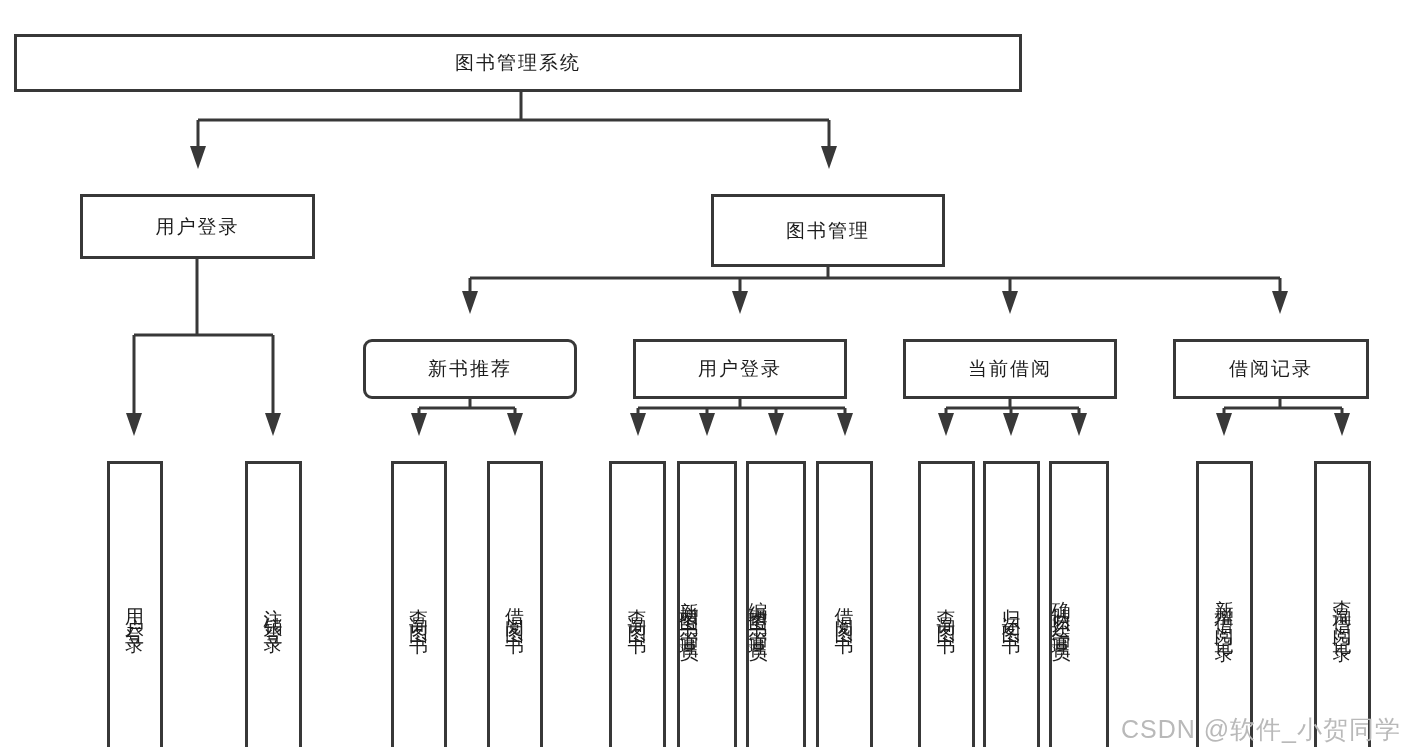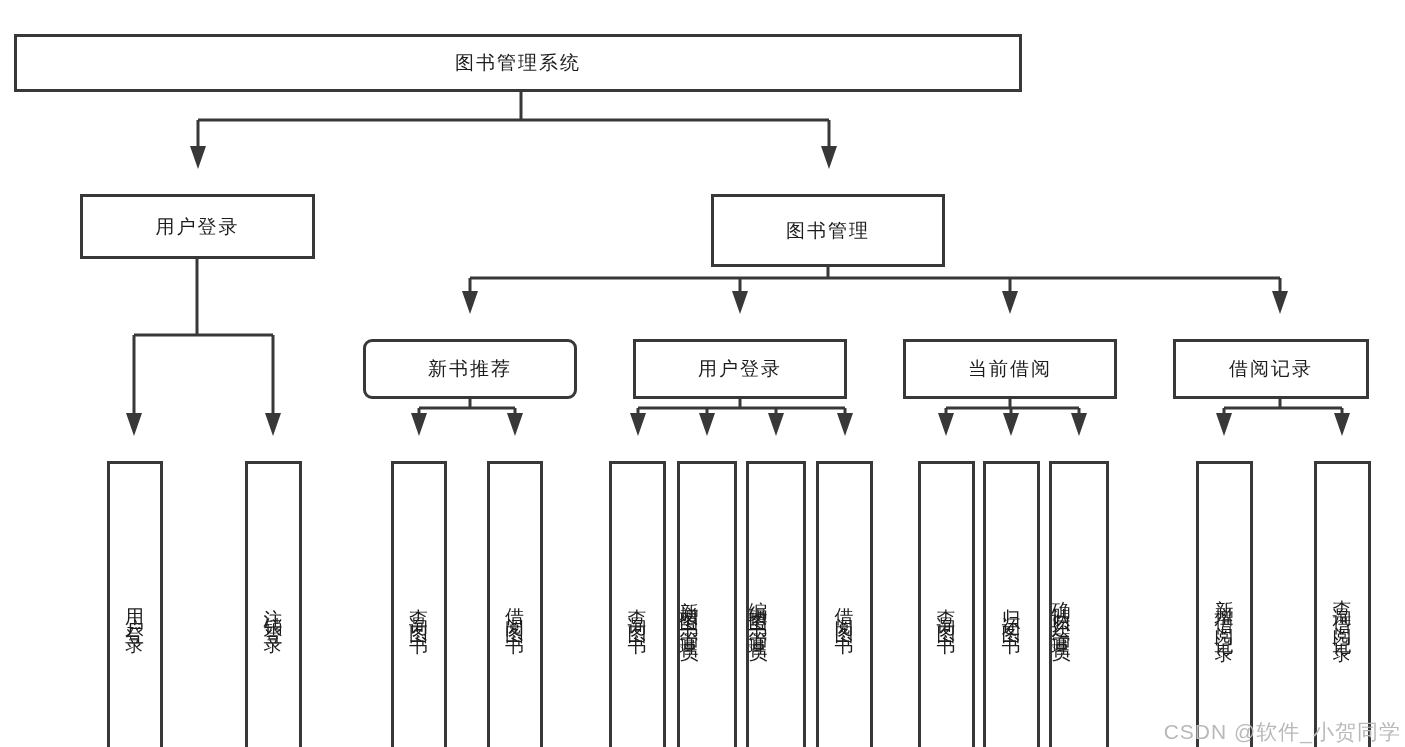--- a/index.html
+++ b/index.html
@@ -44,21 +44,21 @@
     justify-content: flex-start;
     padding-top: 5px;
   }
   .node.v.long span {
     letter-spacing: 6px;
   }
   .watermark {
     position: absolute;
     right: 4px;
     bottom: 1px;
-    font-size: 21px;
+    font-size: 25px;
     color: #b9b9b9;
     letter-spacing: 1px;
     z-index: 10;
     white-space: nowrap;
   }
 </style>
 </head>
 <body>
 
 <div class="canvas">

